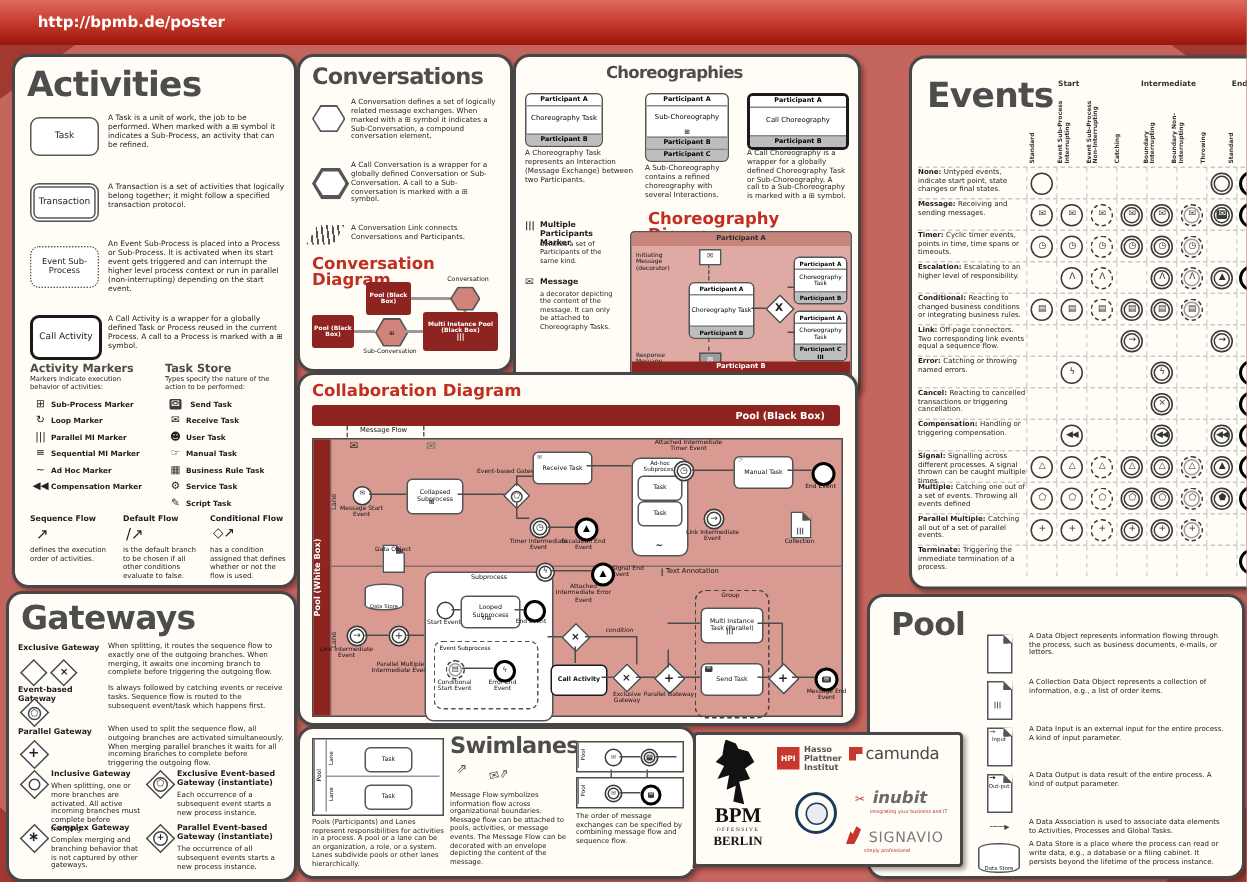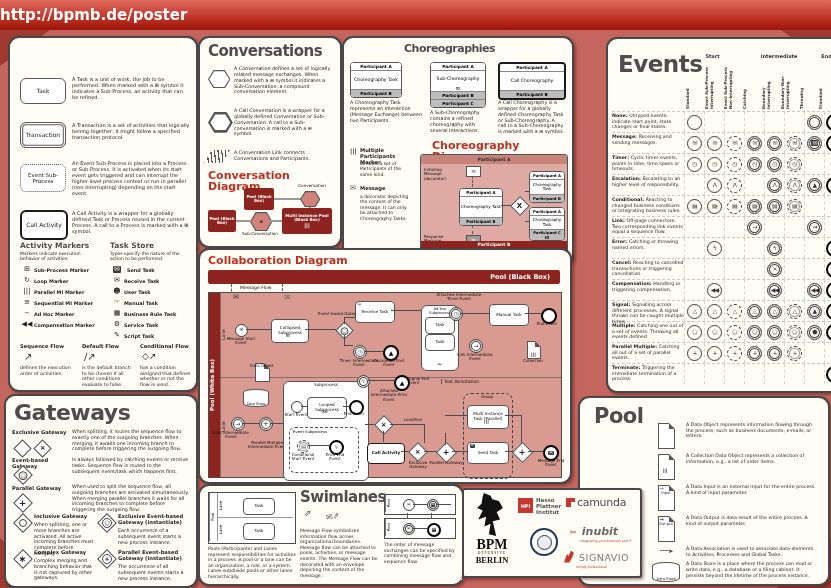--- a/index.html
+++ b/index.html
@@ -1,19 +1,19 @@
 <!DOCTYPE html>
 <html><head>
 <meta charset="utf-8">
 <style>
   html,body{margin:0;padding:0;}
   body{width:831px;height:588px;position:relative;overflow:hidden;background:#c4655e;font-family:"DejaVu Sans",sans-serif;}
   .hdr{position:absolute;left:0;top:0;width:831px;height:30px;background:linear-gradient(#e06a5e 0%,#c2372a 55%,#9b1508 100%);display:flex;align-items:center;}
   .hdr .ttl{flex:1;text-align:center;color:#fff;font-weight:bold;font-size:17px;letter-spacing:-0.3px;padding-left:120px;}
-  .hdr .url{width:150px;color:#fff;font-weight:bold;font-size:15px;padding-right:10px;text-align:right;}
+  .hdr .url{width:150px;color:#fff;font-weight:bold;font-size:10px;padding-right:10px;text-align:right;}
   .panel{position:absolute;background:#fffdf5;border:2px solid #474747;border-radius:11px;box-shadow:2px 2px 3px rgba(60,10,5,.4);}
   .abs{position:absolute;}
   .t-big{font-weight:bold;color:#4d4d4d;letter-spacing:-0.5px;line-height:1;}
   .t-red{font-weight:bold;color:#bf3022;line-height:1;}
   .t-sub{font-weight:bold;color:#4d4d4d;line-height:1;}
   .desc{color:#1c1c1c;line-height:1.22;}
   .lbl{font-weight:bold;color:#1c1c1c;line-height:1.15;}
   .tbox{background:#fff;border:1.2px solid #595959;border-radius:6px;display:flex;align-items:center;justify-content:center;text-align:center;color:#222;line-height:1.1;}
   .tbox.dbl{box-shadow:inset 0 0 0 1.2px #fff, inset 0 0 0 2.2px #595959;}
   .tbox.dot{border-style:dotted;}
@@ -73,20 +73,21 @@
 <div class="hdr">
   <div class="url">http://bpmb.de/poster</div>
 </div>
 
 <div class="corner" style="left:0;top:30px;width:50px;height:36px;clip-path:polygon(0 0,100% 0,0 100%);"></div>
 <div class="corner" style="right:0;top:30px;width:50px;height:36px;clip-path:polygon(0 0,100% 0,100% 100%);"></div>
 <div class="corner" style="left:0;bottom:0;width:54px;height:50px;clip-path:polygon(0 0,0 100%,100% 100%);"></div>
 <div class="corner" style="right:0;bottom:0;width:54px;height:50px;clip-path:polygon(100% 0,0 100%,100% 100%);"></div>
 
 <div class="panel" style="left:8px;top:36px;width:186px;height:352px;">
+  <div class="abs t-big" style="left:8px;top:8px;font-size:23px;">Activities</div>
   <div class="abs tbox" style="left:10px;top:40px;width:44px;height:24px;font-size:6px;">Task</div>
   <div class="abs desc" style="left:62px;top:38px;width:118px;font-size:5px;">A Task is a unit of work, the job to be performed. When marked with a ⊞ symbol it indicates a Sub-Process, an activity that can be refined.</div>
   <div class="abs tbox dbl" style="left:10px;top:84px;width:44px;height:24px;font-size:6px;">Transaction</div>
   <div class="abs desc" style="left:62px;top:84px;width:118px;font-size:5px;">A Transaction is a set of activities that logically belong together; it might follow a specified transaction protocol.</div>
   <div class="abs tbox dot" style="left:10px;top:126px;width:44px;height:26px;font-size:5.5px;">Event Sub-Process</div>
   <div class="abs desc" style="left:62px;top:122px;width:118px;font-size:5px;">An Event Sub-Process is placed into a Process or Sub-Process. It is activated when its start event gets triggered and can interrupt the higher level process context or run in parallel (non-interrupting) depending on the start event.</div>
   <div class="abs tbox thk" style="left:10px;top:172px;width:44px;height:26px;font-size:6px;">Call Activity</div>
   <div class="abs desc" style="left:62px;top:172px;width:118px;font-size:5px;">A Call Activity is a wrapper for a globally defined Task or Process reused in the current Process. A call to a Process is marked with a ⊞ symbol.</div>
 
   <div class="abs t-sub" style="left:10px;top:204px;font-size:7.5px;">Activity Markers</div>

